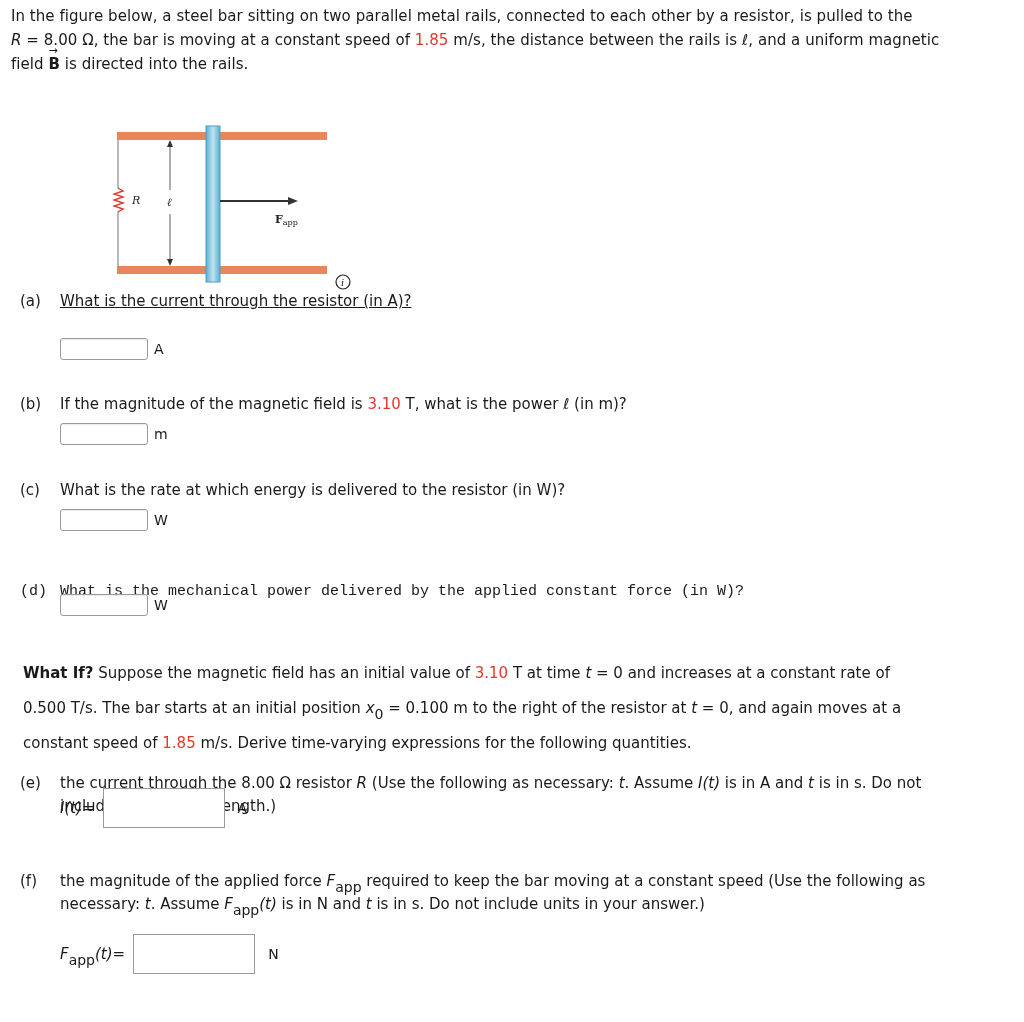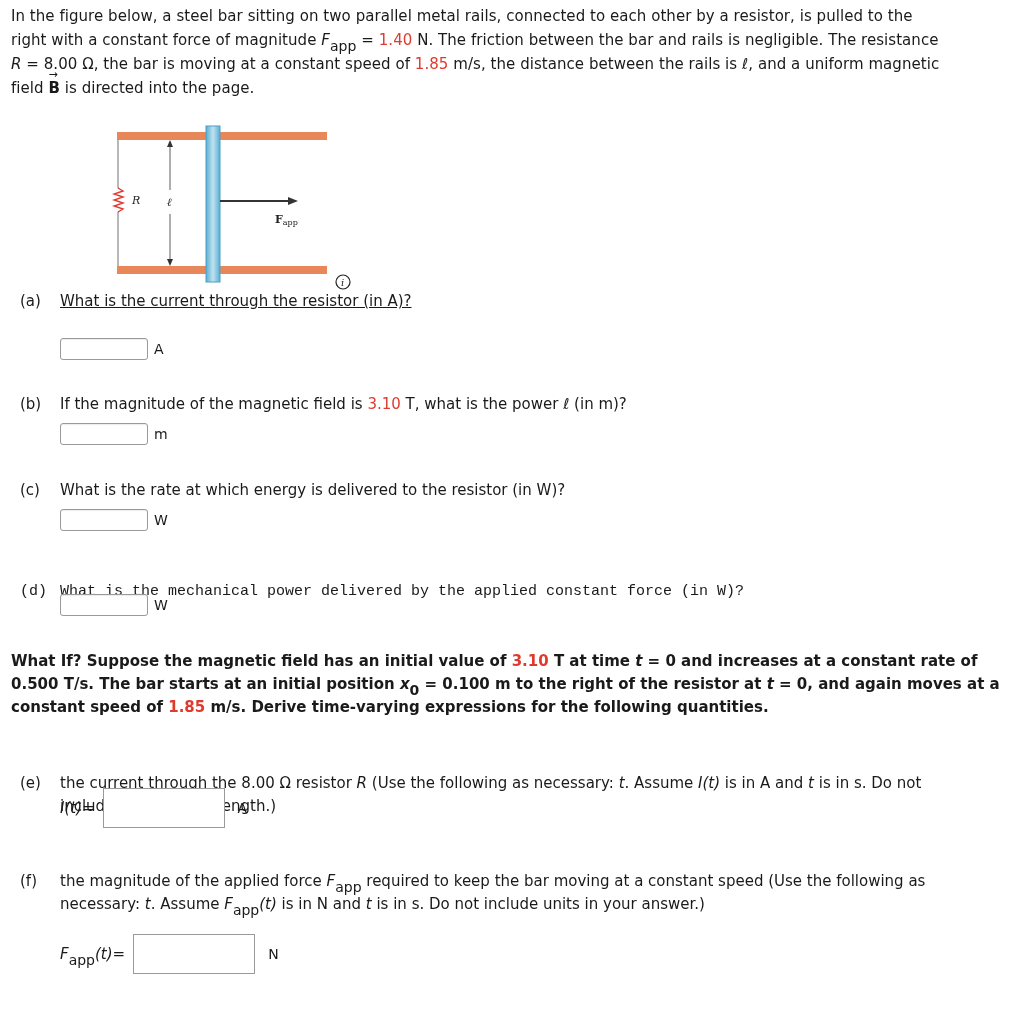--- a/index.html
+++ b/index.html
@@ -25,37 +25,36 @@
     position: absolute; left: 20px; width: 990px; line-height: 22px;
   }
   .q .lbl { display: inline-block; width: 40px; }
   .ans-row { position: absolute; left: 60px; height: 22px; display: flex; align-items: center; }
   .ans-box {
     width: 86px; height: 20px; border: 1px solid #9a9a9a; border-radius: 3px;
     background: #fff; box-shadow: inset 0 1px 1px rgba(0,0,0,0.08);
   }
   .unit { margin-left: 6px; font-size: 14px; }
   .whatif { position: absolute; left: 11px; top: 650px; width: 1000px; line-height: 23px; }
-  .whatif p { margin: 0; font-weight: bold; }
+  .whatif p { margin: 12px; }
   .qe { position: absolute; left: 20px; width: 990px; line-height: 23px; }
   .qe .lbl { display: inline-block; width: 40px; vertical-align: top; }
   .qe .body { display: inline-block; width: 945px; vertical-align: top; }
   .big-box {
     width: 120px; height: 38px; border: 1px solid #9a9a9a; background: #fff;
   }
   .expr-row { position: absolute; display: flex; align-items: center; }
 </style>
 </head>
 <body>
 
 <div class="intro">
   <p><span>In the figure below, a steel bar sitting on two parallel metal rails, connected to each other by a resistor, is pulled to the</span></p>
-  <p><span>right with a constant force of magnitude </span><i class="var">F</i><span class="sub">app</span><span> = </span><span class="red">1.40</span><span> N. The friction between the bar and rails is negligible. The resistance</span></p>
   <p><i class="var">R</i><span> = 8.00 Ω, the bar is moving at a constant speed of </span><span class="red">1.85</span><span> m/s, the distance between the rails is ℓ, and a uniform magnetic</span></p>
-  <p><span>field </span><span class="vec-b">B</span><span> is directed into the page.</span></p>
+  <p><span>field </span><span class="vec-b">B</span><span> is directed into the rails.</span></p>
 </div>
 
 <div class="figure">
   <svg width="250" height="170" viewBox="0 0 250 170">
     <defs>
       <linearGradient id="barg" x1="0" x2="1" y1="0" y2="0">
         <stop offset="0" stop-color="#5aaed2"></stop>
         <stop offset="0.5" stop-color="#bfe3f0"></stop>
         <stop offset="1" stop-color="#5aaed2"></stop>
       </linearGradient>

